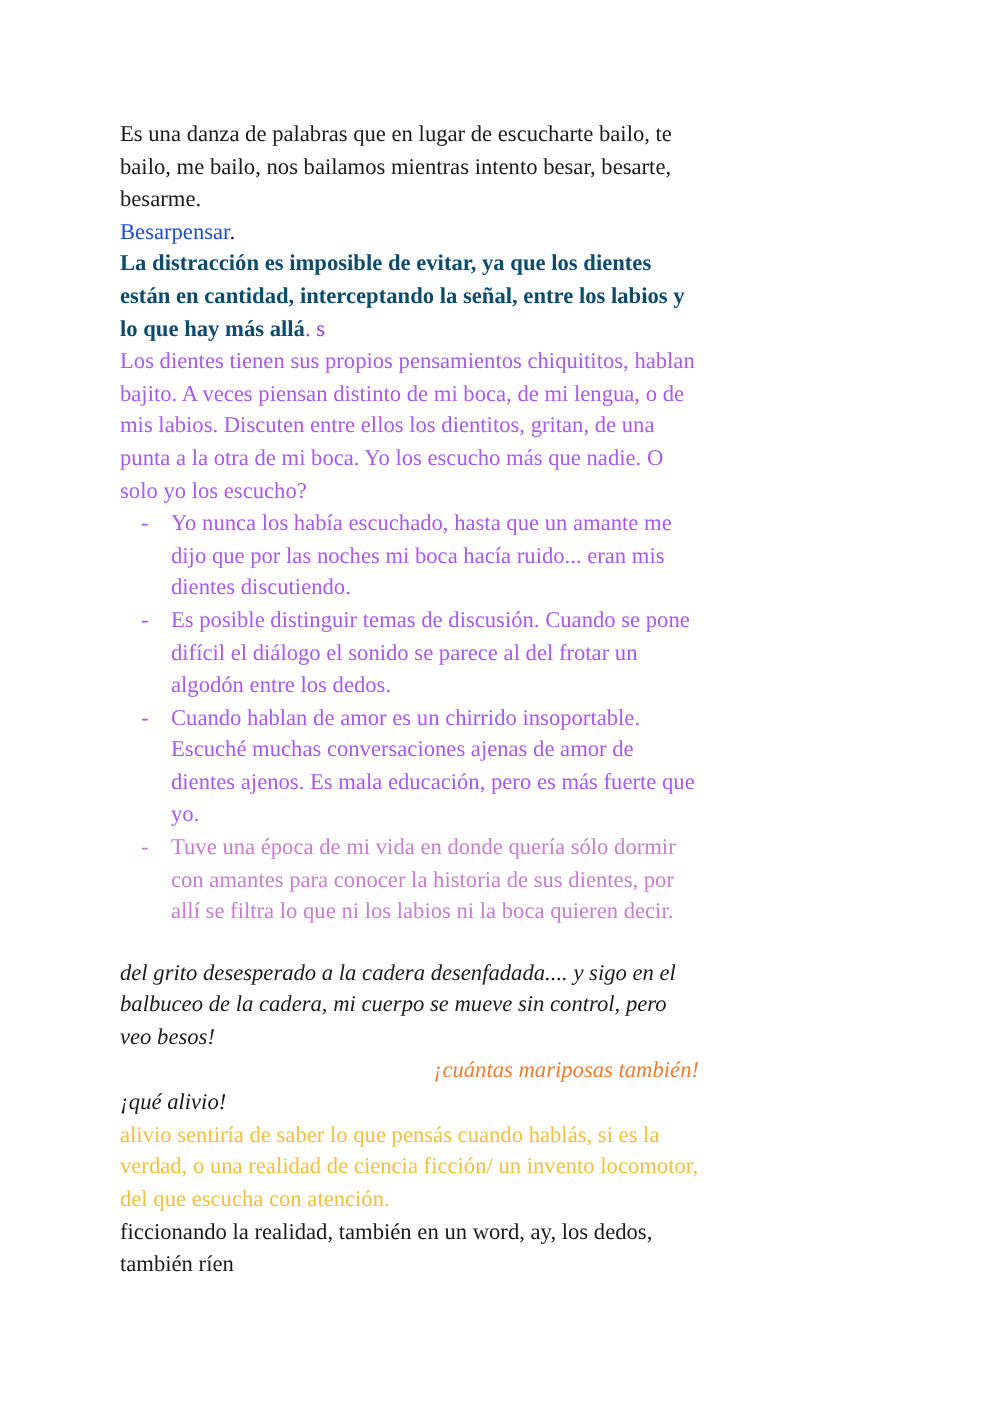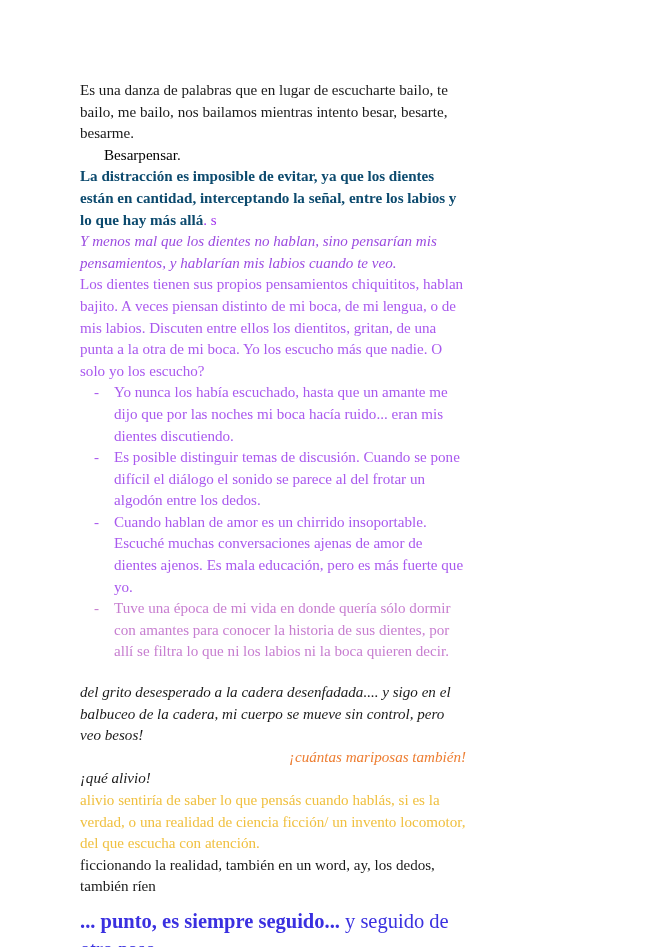--- a/index.html
+++ b/index.html
@@ -23,21 +23,21 @@
     padding: 80px 72px 0 80px;
   }
   .doc-body {
     font-size: 15.1px;
     line-height: 21.6px;
   }
   p {
     margin: 0;
   }
   .blk { color: #1a1a1a; }
-  .red { color: #000000; margin-left: 24px; }
+  .red { color: #1d4ed8; }
   .purple-bold {
     color: #0c4a6e;
     font-weight: bold;
   }
   .purple-plain { color: #a335ee; }
   .purple-italic {
     color: #9b4ce0;
     font-style: italic;
   }
   .purple-body { color: #a959ee; }
@@ -89,21 +89,20 @@
 
 <div class="page">
   <div class="doc-body">
 
     <p class="blk">Es una danza de palabras que en lugar de escucharte bailo, te bailo, me bailo, nos bailamos mientras intento besar, besarte, besarme.</p>
 
     <p><span class="red">Besarpensar</span><span class="blk">.</span></p>
 
     <p><span class="purple-bold">La distracción es imposible de evitar, ya que los dientes están en cantidad, interceptando la señal, entre los labios y lo que hay más allá</span><span class="purple-plain">. s</span></p>
 
-    <p class="purple-italic">Y menos mal que los dientes no hablan, sino pensarían mis pensamientos, y hablarían mis labios cuando te veo.</p>
 
     <p class="purple-body">Los dientes tienen sus propios pensamientos chiquititos, hablan bajito. A veces piensan distinto de mi boca, de mi lengua, o de mis labios. Discuten entre ellos los dientitos, gritan, de una punta a la otra de mi boca. Yo los escucho más que nadie. O solo yo los escucho?</p>
 
     <ul class="bullets">
       <li class="purple-body">
         <span class="dash">-</span>
         <span>Yo nunca los había escuchado, hasta que un amante me dijo que por las noches mi boca hacía ruido... eran mis dientes discutiendo.</span>
       </li>
       <li class="purple-body">
         <span class="dash">-</span>
@@ -127,17 +126,16 @@
 
     <p class="blk-italic">¡qué alivio!</p>
 
     <p class="gold">alivio sentiría de saber lo que pensás cuando hablás, si es la verdad, o una realidad de ciencia ficción/ un invento locomotor, del que escucha con atención.</p>
 
 
     <p class="blk">ficcionando la realidad, también en un word, ay, los dedos, también ríen</p>
 
     <div class="gap-lg"></div>
 
-    <p class="blue-big"><b>... punto, es siempre seguido...</b><span> y seguido de otro paso,</span></p>
 
 
   </div>
 </div>
 
 </body></html>

